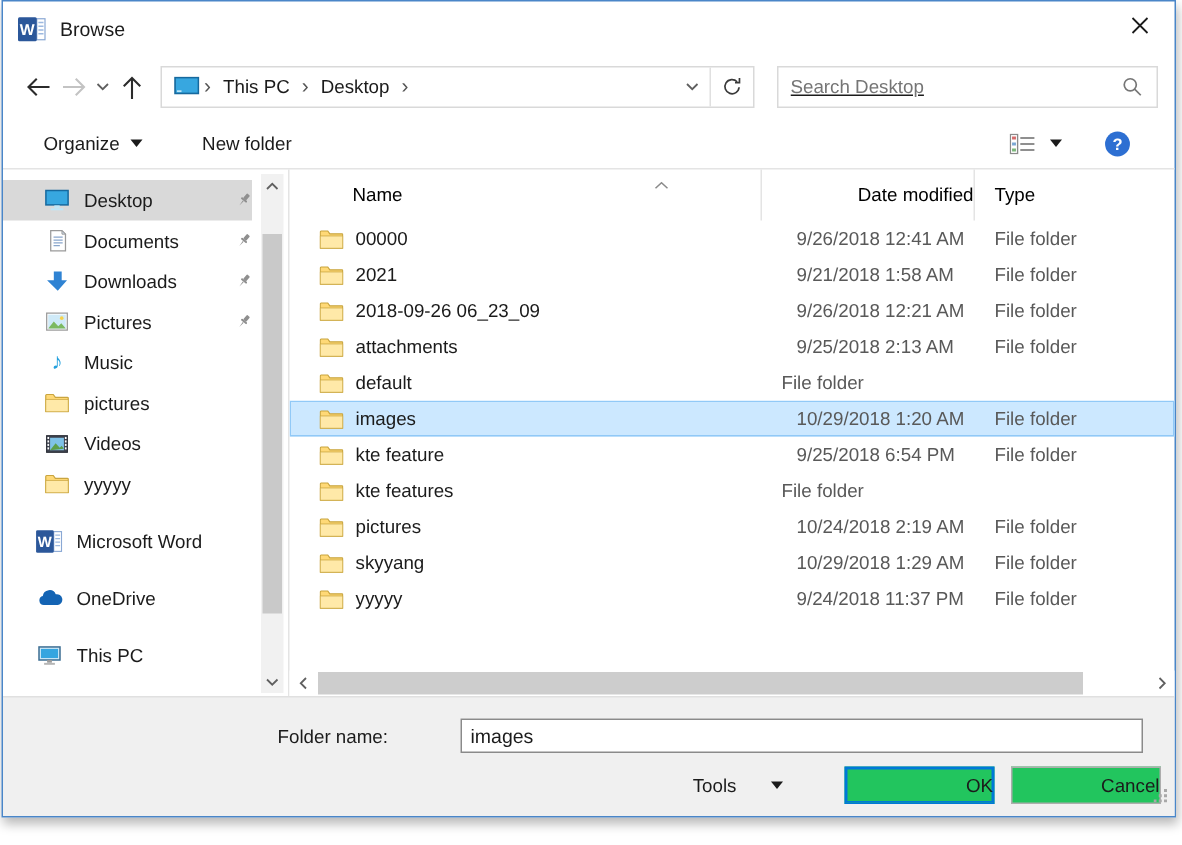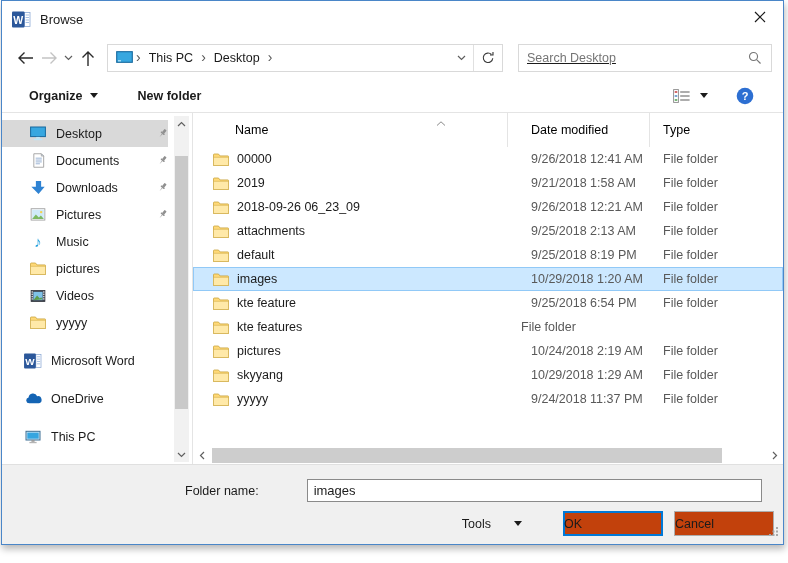--- a/index.html
+++ b/index.html
@@ -34,21 +34,21 @@
   .search { flex:1; margin-left:15px; height:28px; border:1px solid #d9d9d9;
     background:#fff; display:flex; align-items:center;text-decoration:underline; }
   .search input { flex:1; border:0; outline:0; padding:0 8px; font-size:12.5px;
     font-family:"Liberation Sans", sans-serif; color:#1b1b1b; background:transparent; }
   .search input::placeholder { color:#757575; }
   .mag { margin-right:9px; display:flex; }
 
   
   .toolbar { position:absolute; top:78px; left:0; right:0; height:34px;
     border-bottom:1px solid #e4e4e4; display:flex; align-items:center; padding:0 17px; }
-  .tb-item { display:flex; align-items:center; gap:7px; font-size:12.5px; cursor:default;font-weight:bold; }
+  .tb-item { display:flex; align-items:center; gap:7px; font-size:12.5px; cursor:default; }
   .tb-organize { margin-left:10px; }
   .tb-newfolder { margin-left:40px; }
   .caret { width:0; height:0; border-left:4px solid transparent;
     border-right:4px solid transparent; border-top:5px solid #1b1b1b; display:inline-block; }
   .tb-right { margin-left:auto; display:flex; align-items:center; }
   .view-btn { display:flex; align-items:center; gap:9px; margin-right:28px; }
   .help-btn { display:flex; margin-right:12px; }
 
   
   .main { position:absolute; top:112px; left:0; right:0; bottom:80px; display:flex; }
@@ -65,21 +65,21 @@
   .sb-scroll { position:absolute; top:3px; bottom:2px; right:3px; width:15px; background:#f1f1f1; }
   .sb-up, .sb-down { position:absolute; left:0; right:0; height:15px;
     display:flex; align-items:center; justify-content:center; }
   .sb-up { top:0; } .sb-down { bottom:0; }
   .sb-thumb { position:absolute; left:1px; right:1px; top:40px; height:253px; background:#c9c9c9; }
 
   .filepane { flex:1; position:relative; border-left:1px solid #e4e4e4; }
   .list-header { height:34px; display:flex; color:#000000; font-size:12.5px; position:relative; }
   .hcol { height:100%; display:flex; align-items:center; border-right:1px solid #e4e4e4; }
   .hc0 { width:315px; padding-left:42px; }
-  .hc1 { width:142px; padding-left:23px; }
+  .hc1 { width:142px; padding-left:23px;justify-content:flex-end; }
   .hc2 { flex:1; padding-left:13px; border-right:0; }
   .sort-caret { position:absolute; left:243px; top:2px; }
 
   .rows { position:absolute; top:34px; left:0; right:0; }
   .row { height:24px; display:flex; align-items:center; font-size:12.5px; }
   .row.sel { background:#cce8ff; box-shadow:inset 0 0 0 1px #91c9f7; }
   .c-name { width:315px; display:flex; align-items:center; padding-left:20px; gap:8px; overflow:hidden;text-align:right; }
   .c-name .icn { display:flex; flex-shrink:0; }
   .c-date { width:142px; padding-left:23px; color:#595959; }
   .c-type { flex:1; padding-left:13px; color:#595959; }
@@ -92,22 +92,22 @@
 
   
   .footer { position:absolute; left:0; right:0; bottom:0; height:80px;
     background:#f0f0f0; border-top:1px solid #e0e0e0; }
   .folder-row { display:flex; align-items:center; margin:14px 21px 0 183px;gap:40px; }
   .folder-row label { font-size:12.5px; white-space:nowrap; margin-right:8px; }
   .folder-row input { flex:1; height:23px; border:1px solid #8a8a8a; padding:0 6px;
     font-size:13px; font-family:"Liberation Sans", sans-serif; color:#1b1b1b; background:#fff; outline:0; }
   .buttons-row { display:flex; align-items:center; justify-content:flex-end; margin:9px 9px 0 0; }
   .tools { display:flex; align-items:center; gap:23px; margin-right:41px; font-size:12.5px; }
-  .btn { width:100px; height:25px; background:#c2410c; border:1px solid #adadad;
-    display:flex; align-items:center; justify-content:flex-start; font-size:12.5px; cursor:default; }
+  .btn { width:100px; height:25px; background:#22c55e; border:1px solid #adadad;
+    display:flex; align-items:center; justify-content:flex-end; font-size:12.5px; cursor:default; }
   .btn-ok { border:1px solid #0078d7; box-shadow:inset 0 0 0 1px #0078d7; margin-right:11px; }
   .grip { position:absolute; right:4px; bottom:4px; }
 </style>
 </head>
 <body>
 
 <div class="dialog">
 
   <div class="titlebar">
     <span style="display:flex">
@@ -451,21 +451,21 @@
             <div class="c-type">File folder</div>
           </div>
           <div class="row">
             <div class="c-name">
               <span class="icn">
                 <svg width="16" height="13" viewBox="0 0 16 13">
                   <path d="M.5 12.5V1.6c0-.3.3-.6.6-.6h4.4l1.4 1.9h8c.3 0 .6.2.6.5v9.1z" fill="#ffd977" stroke="#c9a53f" stroke-width="0.8"></path>
                   <path d="M.5 12.5V4.3h15v8.2z" fill="#ffe9a8" stroke="#c9a53f" stroke-width="0.5"></path>
                 </svg>
               </span>
-              <span class="nm">2019</span>
+              <span class="nm">2021</span>
             </div>
             <div class="c-date">9/21/2018 1:58 AM</div>
             <div class="c-type">File folder</div>
           </div>
           <div class="row">
             <div class="c-name">
               <span class="icn">
                 <svg width="16" height="13" viewBox="0 0 16 13">
                   <path d="M.5 12.5V1.6c0-.3.3-.6.6-.6h4.4l1.4 1.9h8c.3 0 .6.2.6.5v9.1z" fill="#ffd977" stroke="#c9a53f" stroke-width="0.8"></path>
                   <path d="M.5 12.5V4.3h15v8.2z" fill="#ffe9a8" stroke="#c9a53f" stroke-width="0.5"></path>
@@ -492,21 +492,20 @@
           <div class="row">
             <div class="c-name">
               <span class="icn">
                 <svg width="16" height="13" viewBox="0 0 16 13">
                   <path d="M.5 12.5V1.6c0-.3.3-.6.6-.6h4.4l1.4 1.9h8c.3 0 .6.2.6.5v9.1z" fill="#ffd977" stroke="#c9a53f" stroke-width="0.8"></path>
                   <path d="M.5 12.5V4.3h15v8.2z" fill="#ffe9a8" stroke="#c9a53f" stroke-width="0.5"></path>
                 </svg>
               </span>
               <span class="nm">default</span>
             </div>
-            <div class="c-date">9/25/2018 8:19 PM</div>
             <div class="c-type">File folder</div>
           </div>
           <div class="row sel">
             <div class="c-name">
               <span class="icn">
                 <svg width="16" height="13" viewBox="0 0 16 13">
                   <path d="M.5 12.5V1.6c0-.3.3-.6.6-.6h4.4l1.4 1.9h8c.3 0 .6.2.6.5v9.1z" fill="#ffd977" stroke="#c9a53f" stroke-width="0.8"></path>
                   <path d="M.5 12.5V4.3h15v8.2z" fill="#ffe9a8" stroke="#c9a53f" stroke-width="0.5"></path>
                 </svg>
               </span>

